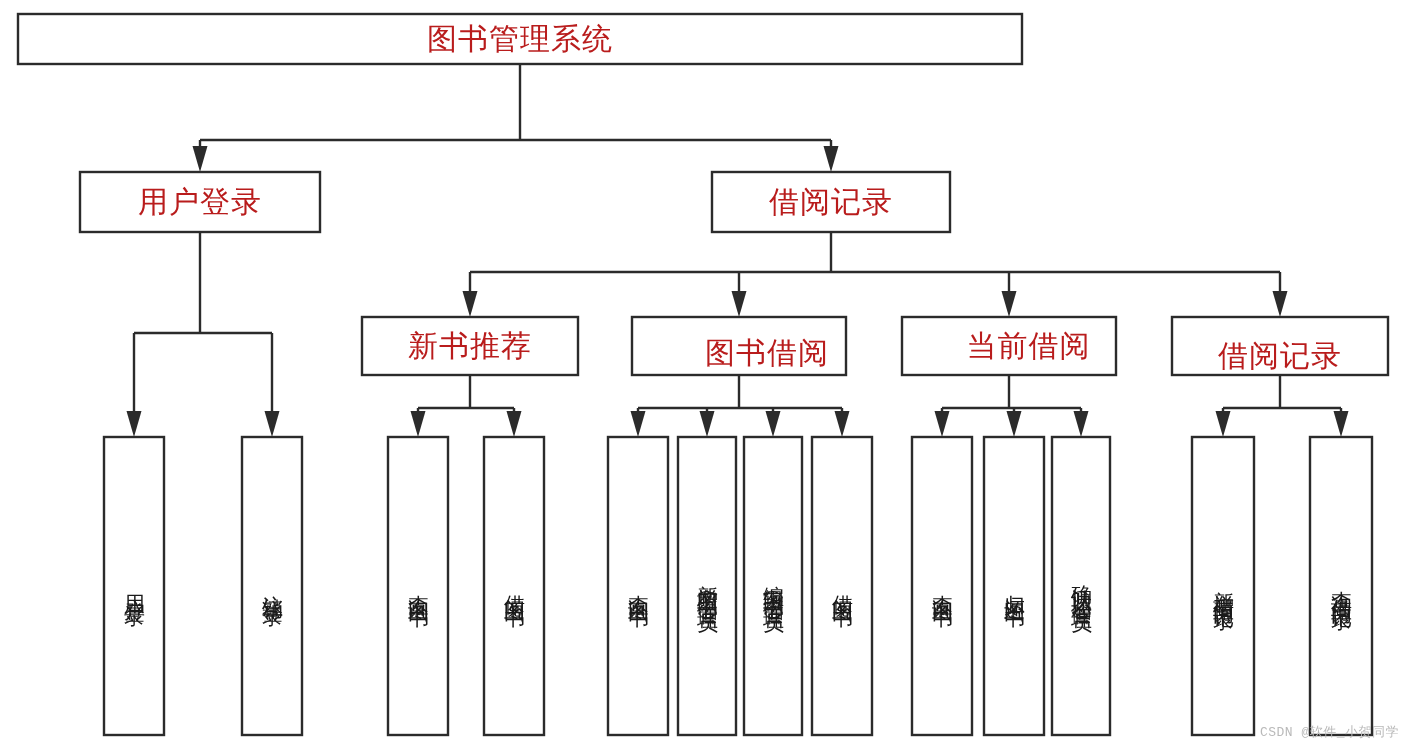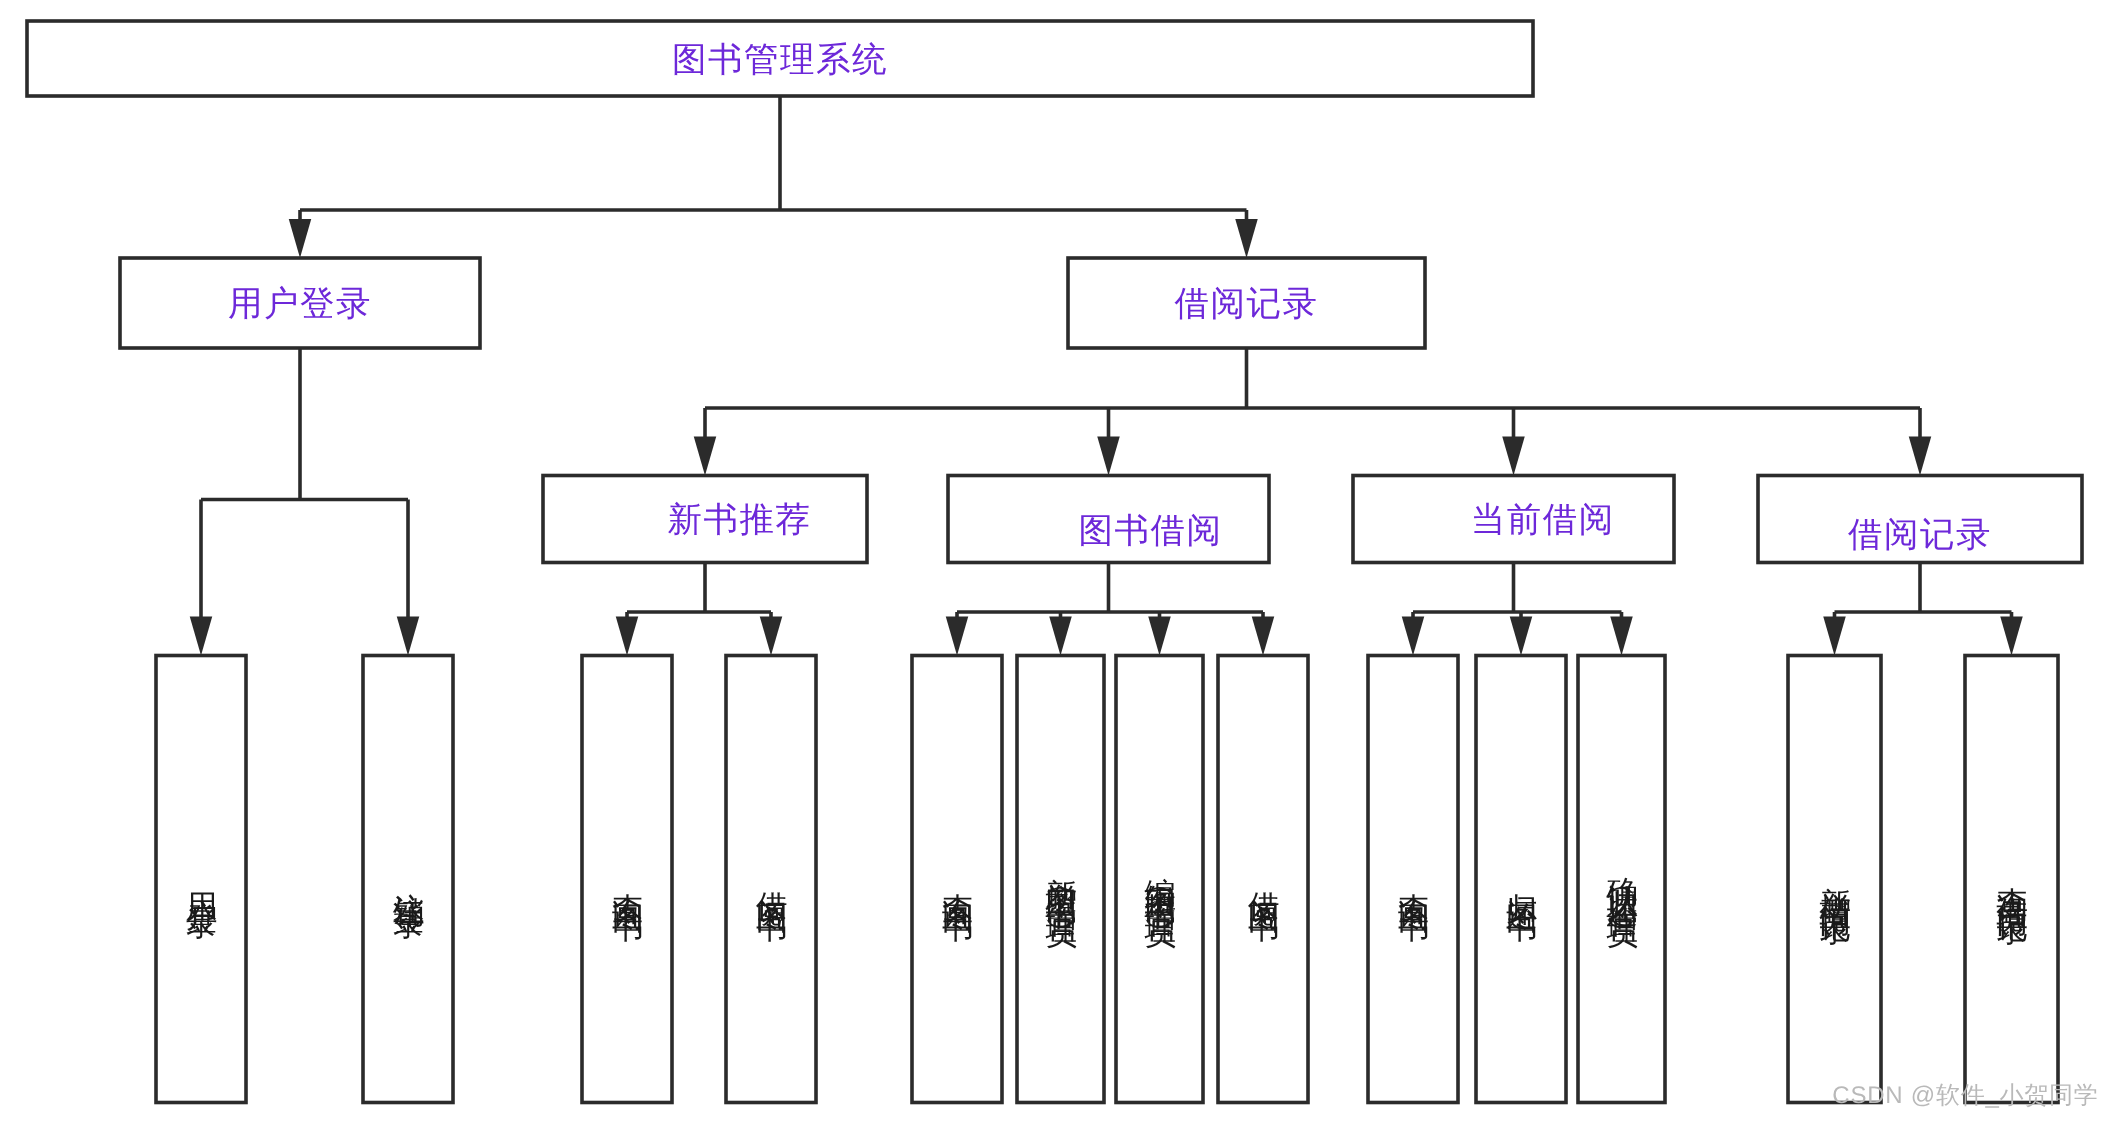--- a/index.html
+++ b/index.html
@@ -60,31 +60,31 @@
   }
   .hlabel-wrap {
     position: absolute;
     display: flex;
     align-items: center;
     justify-content: center;
     pointer-events: none;
   }
   .hlabel-text {
     font-family: Liberation Mono, monospace;
-    font-size: 23px;
-    color: #6d28d9;
+    font-size: 30px;
+    color: #b91c1c;
     white-space: nowrap;
     letter-spacing: 1px;
   }
   #watermark {
     position: absolute;
     right: 6px;
     bottom: 6px;
-    font-family: Liberation Sans, sans-serif;
-    font-size: 16px;
+    font-family: Liberation Mono, monospace;
+    font-size: 13px;
     color: #b9b9b9;
     letter-spacing: 0.5px;
     user-select: none;
     pointer-events: none;
   }
 </style>
 </head>
 <body>
 
 <div id="diagram-root">
@@ -185,21 +185,21 @@
   <div id="labels-layer">
       <div class="hlabel-wrap" style="left: 18px; top: 14px; width: 1004px; height: 50px;">
         <span class="hlabel-text">图书管理系统</span>
       </div>
       <div class="hlabel-wrap" style="left: 80px; top: 172px; width: 240px; height: 60px;">
         <span class="hlabel-text">用户登录</span>
       </div>
       <div class="hlabel-wrap" style="left: 712px; top: 172px; width: 238px; height: 60px;">
         <span class="hlabel-text">借阅记录</span>
       </div>
-      <div class="hlabel-wrap" style="left: 362px; top: 317px; width: 216px; height: 58px; padding-left: 23px;">
+      <div class="hlabel-wrap" style="left: 362px; top: 317px; width: 216px; height: 58px;">
         <span class="hlabel-text">新书推荐</span>
       </div>
       <div class="hlabel-wrap" style="left: 660px; top: 317px; width: 214px; height: 72px;">
         <span class="hlabel-text">图书借阅</span>
       </div>
       <div class="hlabel-wrap" style="left: 902px; top: 317px; width: 253px; height: 58px;">
         <span class="hlabel-text">当前借阅</span>
       </div>
       <div class="hlabel-wrap" style="left: 1172px; top: 327px; width: 216px; height: 58px;">
         <span class="hlabel-text">借阅记录</span>

